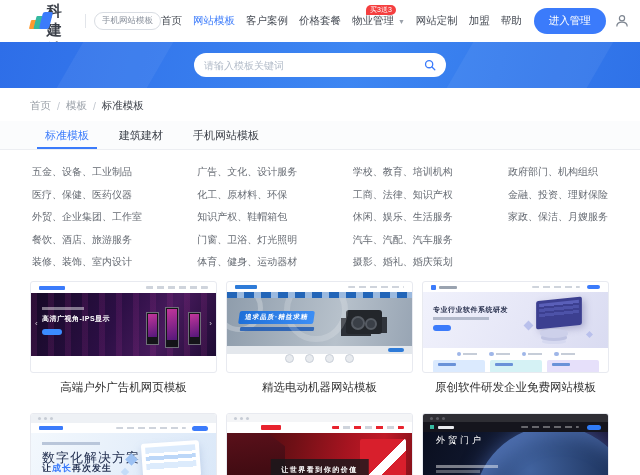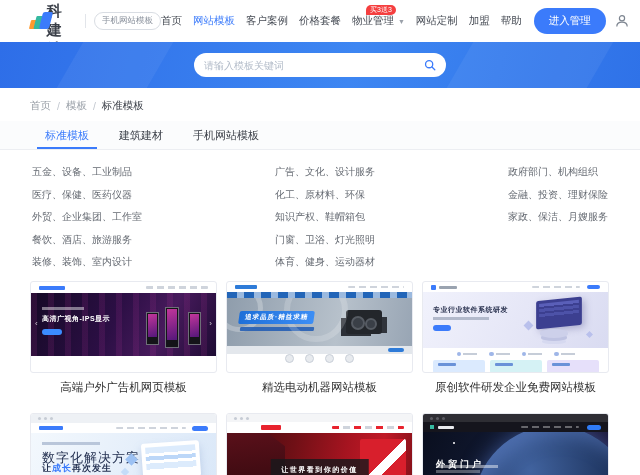--- a/index.html
+++ b/index.html
@@ -191,21 +191,21 @@
   .t6-pill { width:14px; height:5px; background:#2f7bf6; border-radius:3px; margin-left:4px; }
   .t6-bannerimg { height:74px; position:relative; overflow:hidden;
     background:linear-gradient(115deg,#0a0f1f 0%,#121a33 45%,#201e40 72%,#171130 100%); }
   .t6-bannerimg::before { content:""; position:absolute; width:2px; height:2px; border-radius:50%; background:#fff;
     left:30px; top:10px; box-shadow:60px 6px 0 rgba(255,255,255,.8),110px 18px 0 rgba(255,255,255,.6),
       150px 4px 0 rgba(255,255,255,.7),90px 40px 0 rgba(255,255,255,.4),20px 34px 0 rgba(255,255,255,.5),
       135px 30px 0 rgba(255,255,255,.5); }
   .t6-planet { position:absolute; right:-26px; bottom:-80px; width:160px; height:160px; border-radius:50%;
     background:radial-gradient(circle at 35% 28%,#41639f 0%,#233b68 45%,#0e1833 78%);
     box-shadow:0 0 20px rgba(90,130,220,.5), inset 6px 10px 18px rgba(130,170,255,.35); }
-  .t6-hero { position:absolute; left:13px; top:2px; color:#fff; font-size:9px; font-weight:bold; letter-spacing:3px;margin-top:24px; }
+  .t6-hero { position:absolute; left:13px; top:2px; color:#fff; font-size:9px; font-weight:normal; letter-spacing:3px; }
   .t6-sub1 { position:absolute; left:13px; top:33px; width:62px; height:2.5px; background:rgba(255,255,255,.45); }
   .t6-sub2 { position:absolute; left:13px; top:38px; width:44px; height:2.5px; background:rgba(255,255,255,.3); }
 </style>
 </head>
 <body>
 
 <div class="header">
   <div class="logo-wrap">
     <div class="logo-icon">
       <i class="s1"></i>
@@ -276,20 +276,27 @@
     <span class="cat-link">装修、装饰、室内设计</span>
   </div>
   <div class="cat-col">
     <span class="cat-link">广告、文化、设计服务</span>
     <span class="cat-link">化工、原材料、环保</span>
     <span class="cat-link">知识产权、鞋帽箱包</span>
     <span class="cat-link">门窗、卫浴、灯光照明</span>
     <span class="cat-link">体育、健身、运动器材</span>
   </div>
   <div class="cat-col">
+    <span class="cat-link">学校、教育、培训机构</span>
+    <span class="cat-link">工商、法律、知识产权</span>
+    <span class="cat-link">休闲、娱乐、生活服务</span>
+    <span class="cat-link">汽车、汽配、汽车服务</span>
+    <span class="cat-link">摄影、婚礼、婚庆策划</span>
+  </div>
+  <div class="cat-col">
     <span class="cat-link">政府部门、机构组织</span>
     <span class="cat-link">金融、投资、理财保险</span>
     <span class="cat-link">家政、保洁、月嫂服务</span>
   </div>
 </div>
 
 <div class="grid">
 
   <div class="card">
     <div class="thumb">

